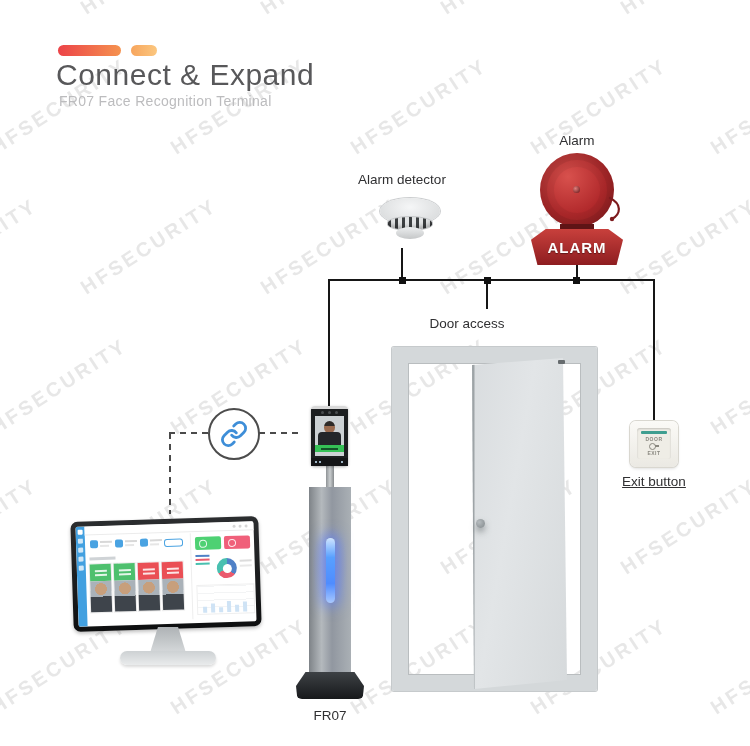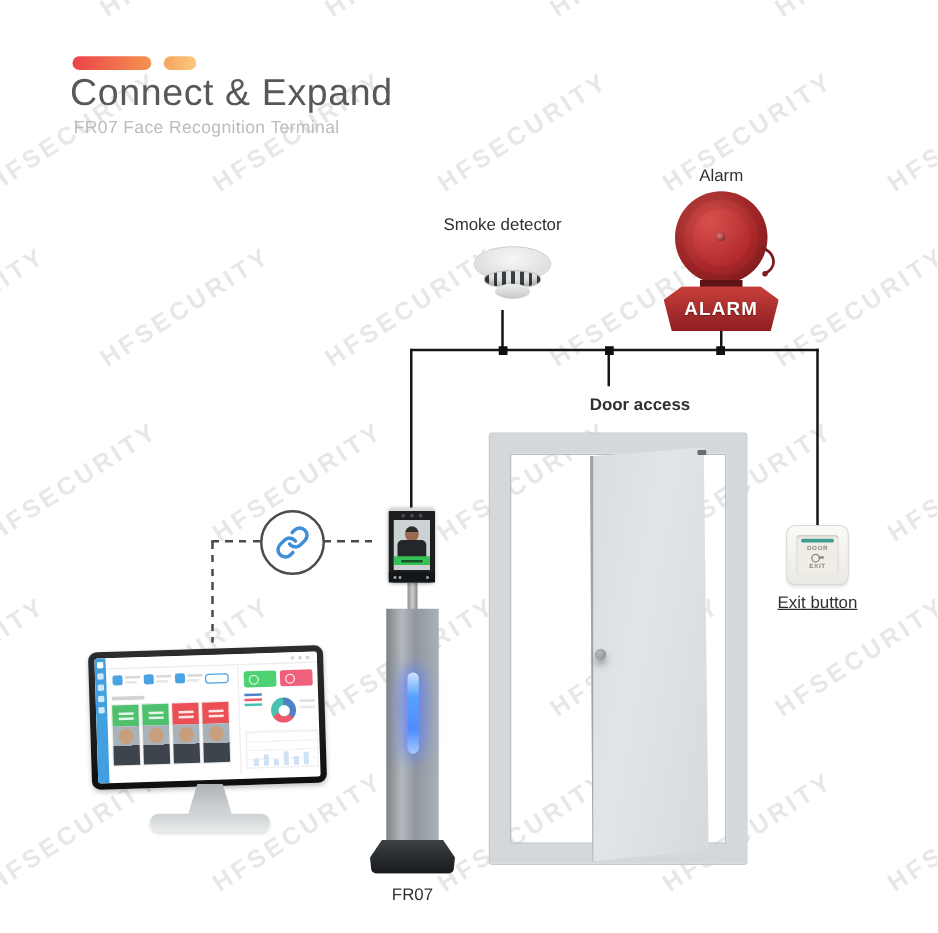--- a/index.html
+++ b/index.html
@@ -199,41 +199,41 @@
   <div class="abs vline" style="left:576px;top:250px;height:30px;"></div>
   <div class="abs vline" style="left:653px;top:279px;height:142px;"></div>
   <div class="abs junction" style="left:399px;top:277px;"></div>
   <div class="abs junction" style="left:484px;top:277px;"></div>
   <div class="abs junction" style="left:573px;top:277px;"></div>
 
   <div class="abs dash-v" style="left:169px;top:433px;height:81px;"></div>
   <div class="abs dash-h" style="left:169px;top:432px;width:42px;"></div>
   <div class="abs dash-h" style="left:259px;top:432px;width:43px;"></div>
 
-  <div class="abs node-label" style="left:342px;top:172px;width:120px;">Smoke detector</div>
+  <div class="abs node-label" style="left:342px;top:172px;width:120px;">Alarm detector</div>
   <div class="abs" id="smoke">
     <div class="top"></div>
     <div class="vents"></div>
     <div class="dome"></div>
   </div>
 
   <div class="abs node-label" style="left:547px;top:133px;width:60px;">Alarm</div>
   <div class="abs" id="alarm-bell">
     <div class="pin"></div>
   </div>
   <svg class="abs" id="alarm-striker" width="18" height="26">
     <path d="M2 2 C 14 8, 13 18, 4 23" fill="none" stroke="#7d1a1d" stroke-width="2.2" stroke-linecap="round"></path>
     <circle cx="4" cy="23" r="2.2" fill="#7d1a1d"></circle>
   </svg>
   <div class="abs" id="alarm-neck"></div>
   <div class="abs" id="alarm-body">
     <span>ALARM</span>
   </div>
 
-  <div class="abs node-label" style="left:462px;top:316px;width:100px;font-weight:bold;">Door access</div>
+  <div class="abs node-label" style="left:417px;top:316px;width:100px;">Door access</div>
   <div class="abs" id="door">
     <div class="frame"></div>
     <div class="panel"></div>
     <div class="knob"></div>
     <div class="hinge"></div>
   </div>
 
   <div class="abs" id="exit-plate">
     <div id="exit-inner">
       <div class="bar"></div>

